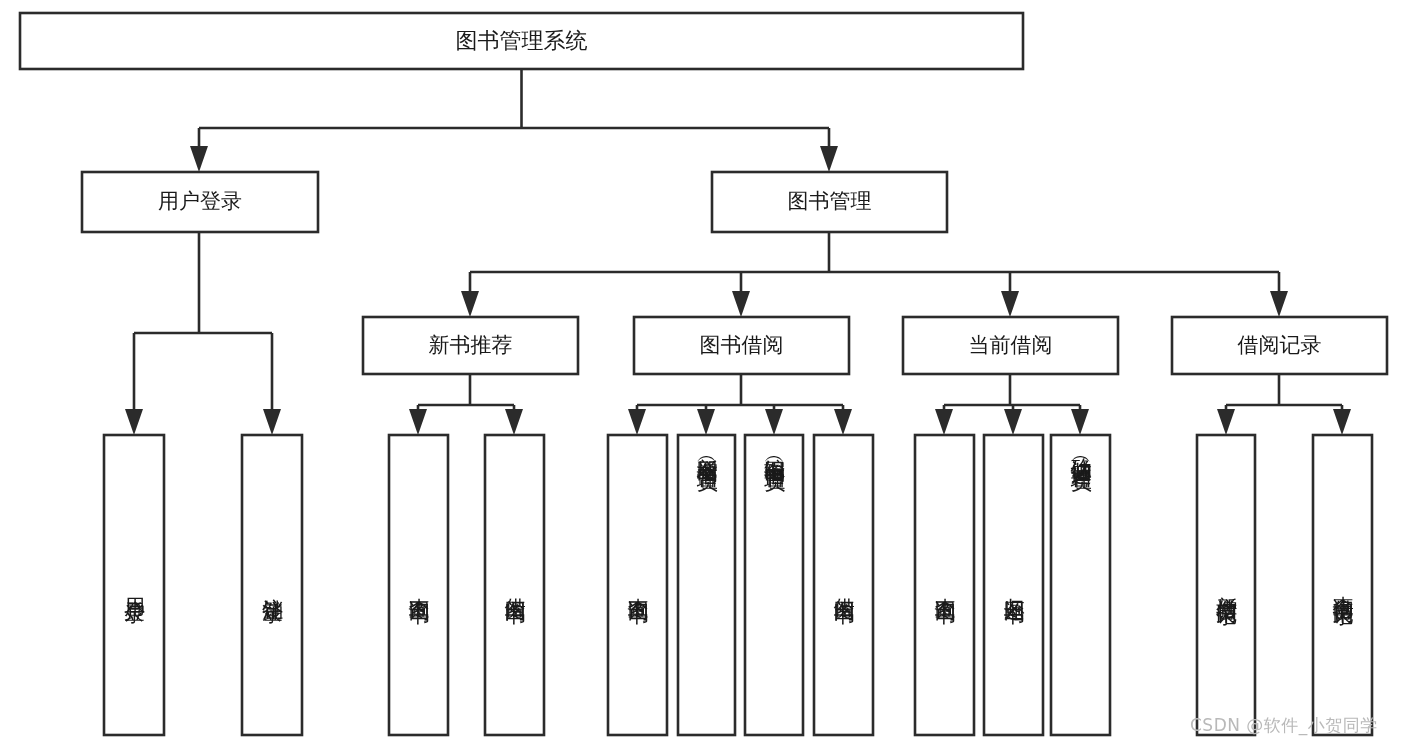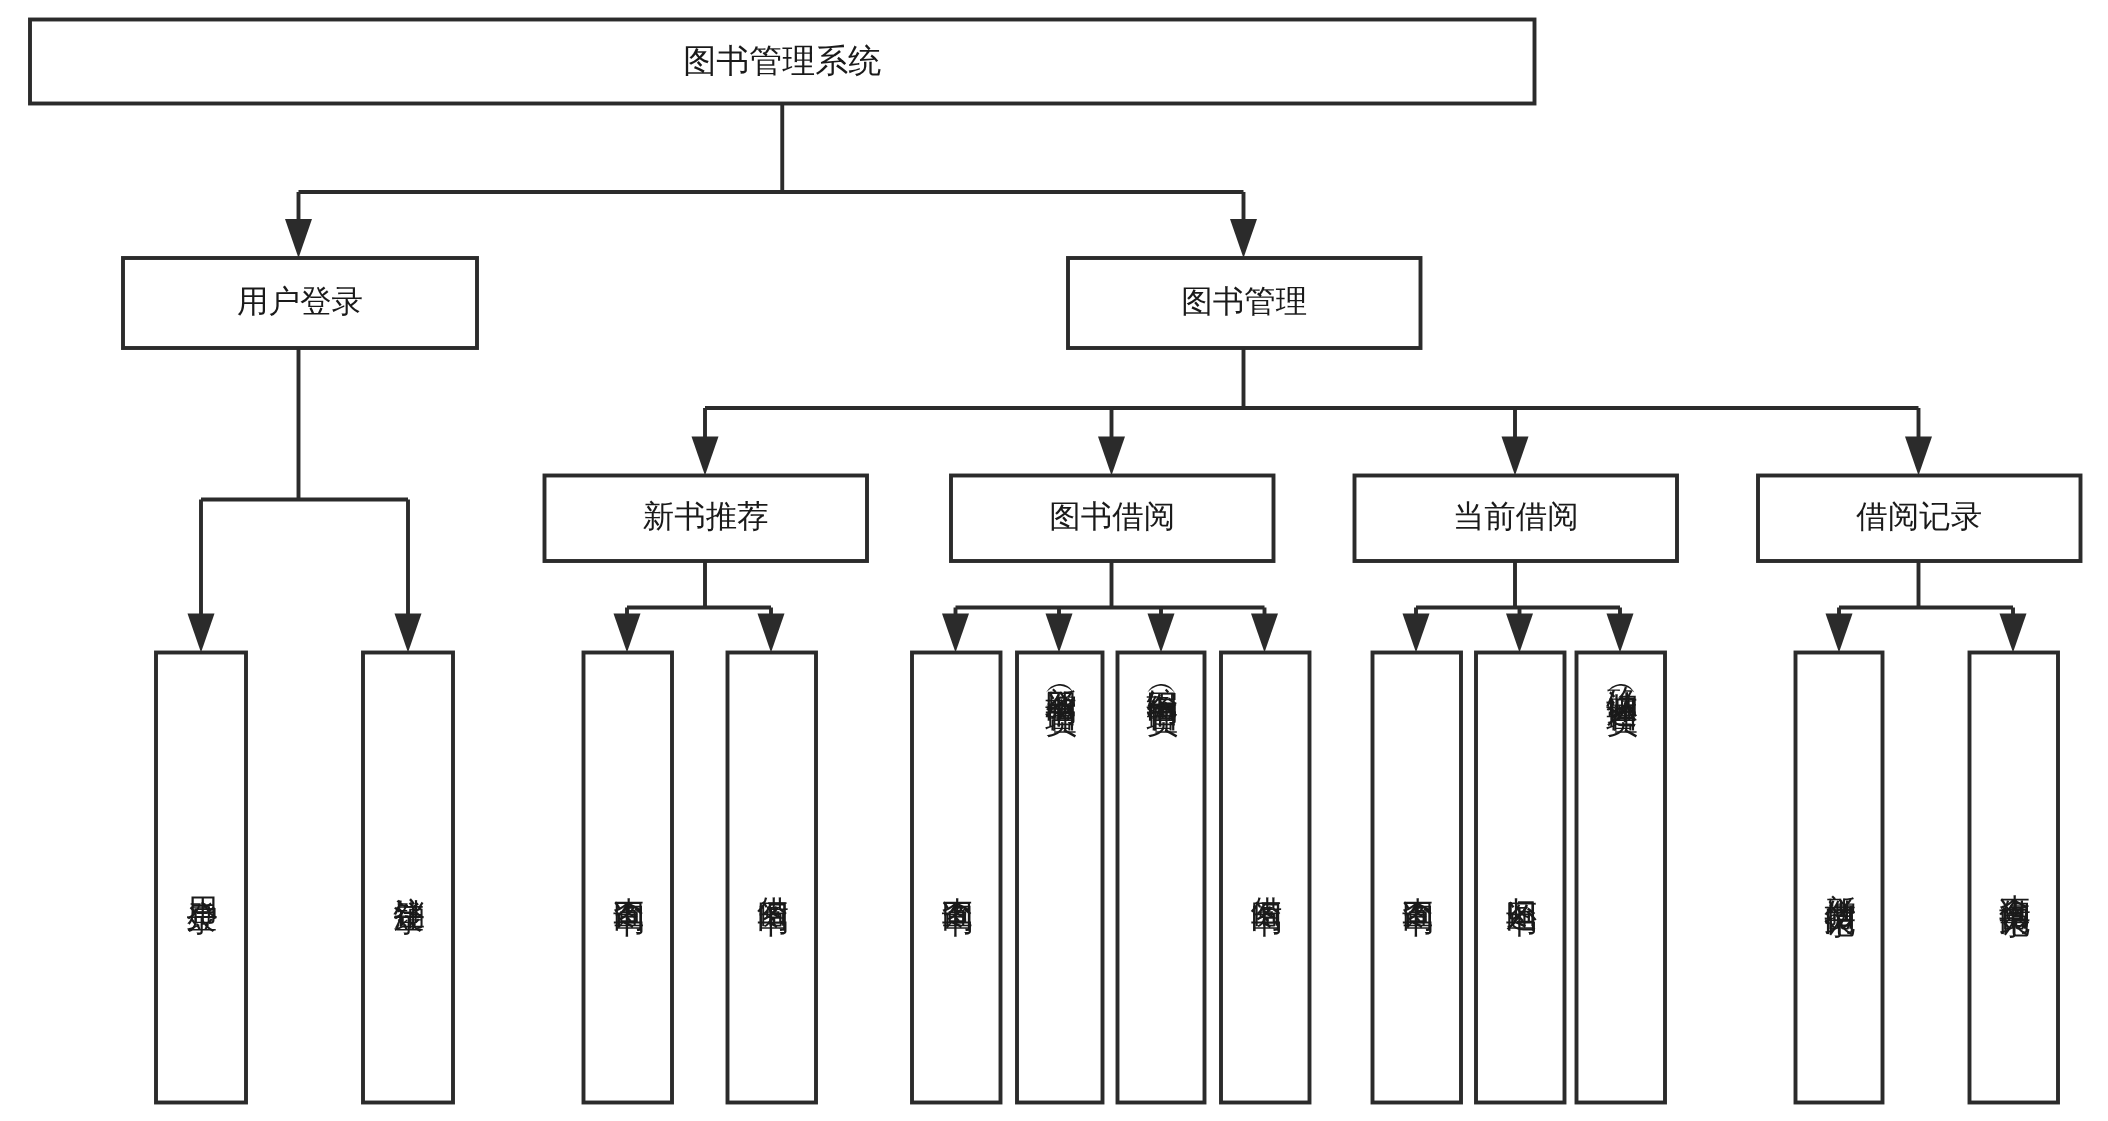--- a/index.html
+++ b/index.html
@@ -250,14 +250,15 @@
   <div class="leaf-label-wrap" style="left:1051px; top:435px; width:59px; height:300px; align-items:flex-start;">
     <span class="leaf-label" style="margin-top:6px;">确认归还（管理员）</span>
   </div>
   <div class="leaf-label-wrap" style="left:1197px; top:435px; width:58px; height:300px;">
     <span class="leaf-label">新增借阅记录</span>
   </div>
   <div class="leaf-label-wrap" style="left:1313px; top:435px; width:59px; height:300px;">
     <span class="leaf-label">查询借阅记录</span>
   </div>
 
+  <div class="watermark" style="left:1190px; top:714px;">CSDN @软件_小贺同学</div>
 
 </div>
 
 </body></html>

